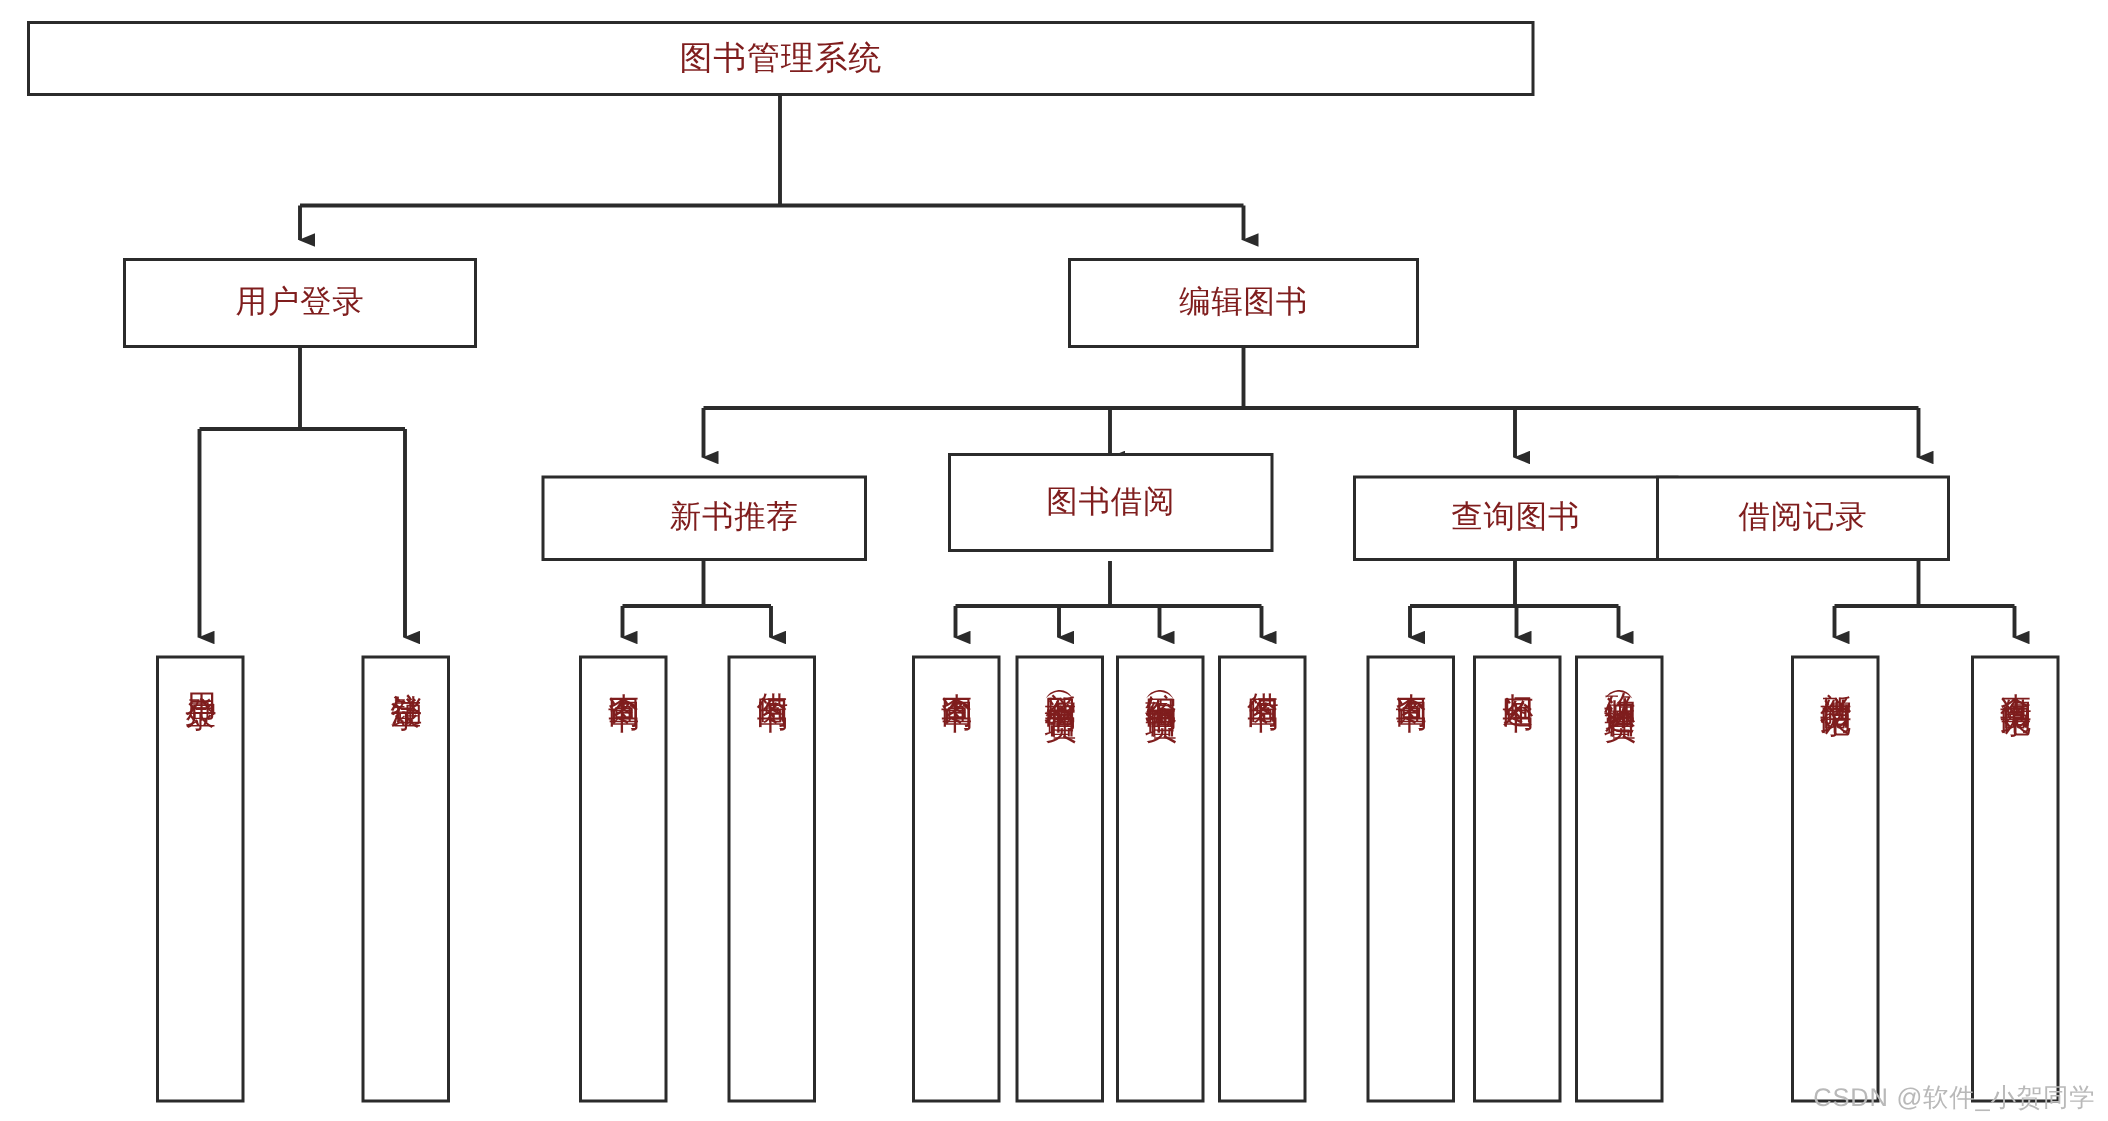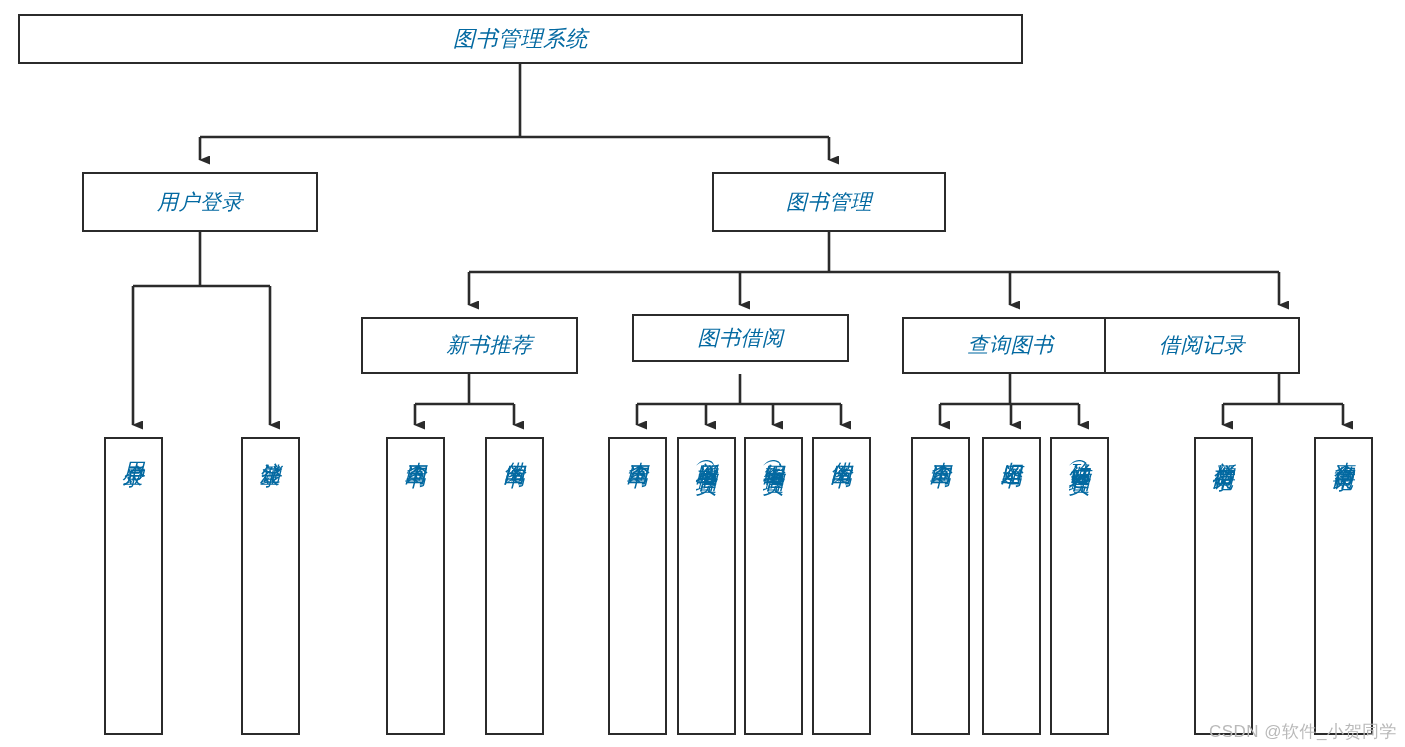--- a/index.html
+++ b/index.html
@@ -33,23 +33,22 @@
     background: #ffffff;
     display: flex;
     align-items: center;
     justify-content: center;
     color: #1a1a1a;
   }
   .node-label {
     display: block;
     text-align: left;
     line-height: 1.18;
-    color: #0369a1;
+    color: #7f1d1d;
     white-space: nowrap;
-    font-style: italic;
   }
   
   .node.horizontal .node-label {
     font-size: 21px;
     letter-spacing: 0.5px;
   }
   .node.root .node-label {
     font-size: 22px;
   }
   
@@ -134,27 +133,27 @@
   </svg>
 
   <div class="node horizontal root" style="left: 18px; top: 14px; width: 1005px; height: 50px;">
     <span class="node-label">图书管理系统</span>
   </div>
 
   <div class="node horizontal" style="left: 82px; top: 172px; width: 236px; height: 60px;">
     <span class="node-label">用户登录</span>
   </div>
   <div class="node horizontal" style="left: 712px; top: 172px; width: 234px; height: 60px;">
-    <span class="node-label">图书管理</span>
+    <span class="node-label">编辑图书</span>
   </div>
 
   <div class="node horizontal" style="left: 361px; top: 317px; width: 217px; height: 57px; padding-left: 40px;">
     <span class="node-label">新书推荐</span>
   </div>
-  <div class="node horizontal" style="left: 632px; top: 314px; width: 217px; height: 48px;">
+  <div class="node horizontal" style="left: 632px; top: 302px; width: 217px; height: 66px;">
     <span class="node-label">图书借阅</span>
   </div>
   <div class="node horizontal" style="left: 902px; top: 317px; width: 217px; height: 57px;">
     <span class="node-label">查询图书</span>
   </div>
   <div class="node horizontal" style="left: 1104px; top: 317px; width: 196px; height: 57px;">
     <span class="node-label">借阅记录</span>
   </div>
 
   <div class="node vertical" style="left: 104px; top: 437px; width: 59px; height: 298px;">

